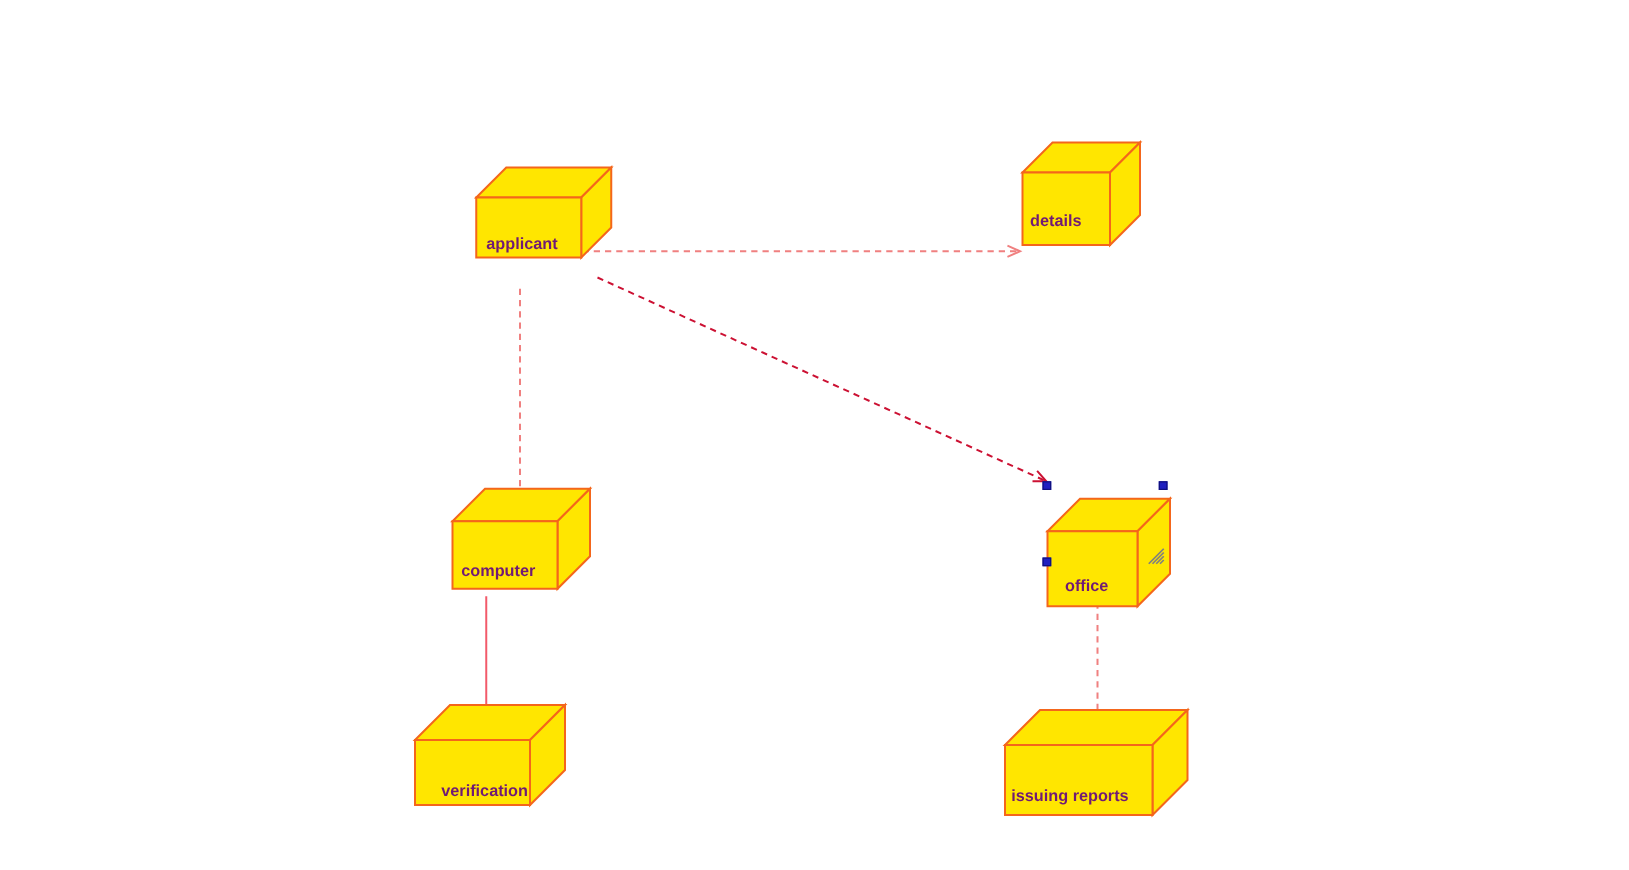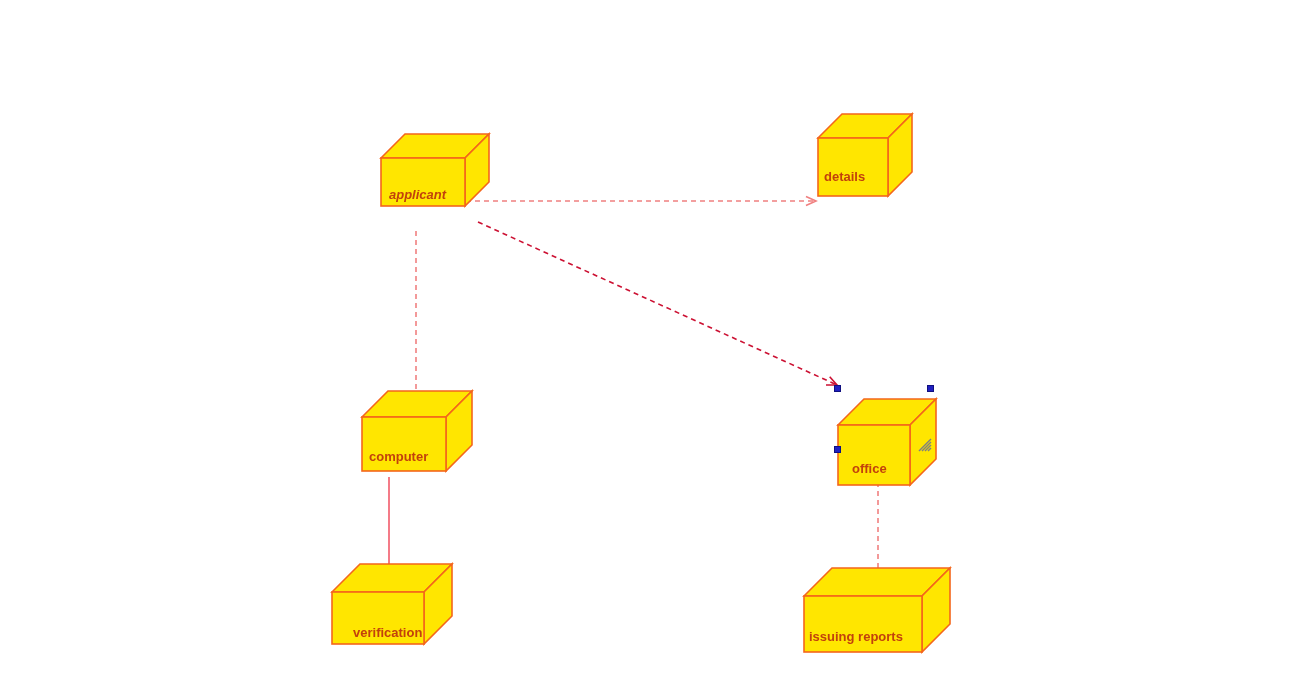--- a/index.html
+++ b/index.html
@@ -32,21 +32,21 @@
     position: absolute;
     left: 0;
     top: 0;
     overflow: visible;
   }
   .node-label {
     position: absolute;
     font-family: "Liberation Sans", sans-serif;
     font-weight: bold;
     font-size: 13px;
-    color: #c2410c;
+    color: #701a75;
     white-space: nowrap;
     line-height: 1;
     pointer-events: none;
   }
   .handle {
     position: absolute;
     width: 7px;
     height: 7px;
     background: #2020c0;
     border: 1px solid #101080;
@@ -80,21 +80,21 @@
         <line x1="389" y1="477" x2="389" y2="590" stroke="#f25a6a" stroke-width="1.6"></line>
         <path d="M 384.51463501634476 579.9560216565646 L 389 590 L 393.48536498365524 579.9560216565646" fill="none" stroke="#f25a6a" stroke-width="1.6"></path>
       </g>
       <g>
         <line x1="878" y1="455" x2="878" y2="594" stroke="#f08080" stroke-width="1.6" stroke-dasharray="5,4"></line>
         <path d="M 873.5146350163448 583.9560216565646 L 878 594 L 882.4853649836552 583.9560216565646" fill="none" stroke="#f08080" stroke-width="1.6"></path>
       </g>
     </svg>
 
   <div id="nodes-layer">
-      <div class="node" style="left: 381px; top: 134px; width: 108px; height: 72px; font-style: italic;">
+      <div class="node" style="left: 381px; top: 134px; width: 108px; height: 72px;">
         <svg class="node-svg" width="110" height="74" viewBox="0 0 110 74">
           <polygon points="0,24 24,0 108,0 84,24" fill="#ffe600" stroke="#f4661b" stroke-width="1.6" stroke-linejoin="miter"></polygon>
           <polygon points="84,24 108,0 108,48 84,72" fill="#ffe600" stroke="#f4661b" stroke-width="1.6" stroke-linejoin="miter"></polygon>
           <rect x="0" y="24" width="84" height="48" fill="#ffe600" stroke="#f4661b" stroke-width="1.6"></rect>
         </svg>
         <div class="node-label" style="left: 8px; top: 54px;">applicant</div>
       </div>
       <div class="node" style="left: 818px; top: 114px; width: 94px; height: 82px;">
         <svg class="node-svg" width="96" height="84" viewBox="0 0 96 84">
           <polygon points="0,24 24,0 94,0 70,24" fill="#ffe600" stroke="#f4661b" stroke-width="1.6" stroke-linejoin="miter"></polygon>

